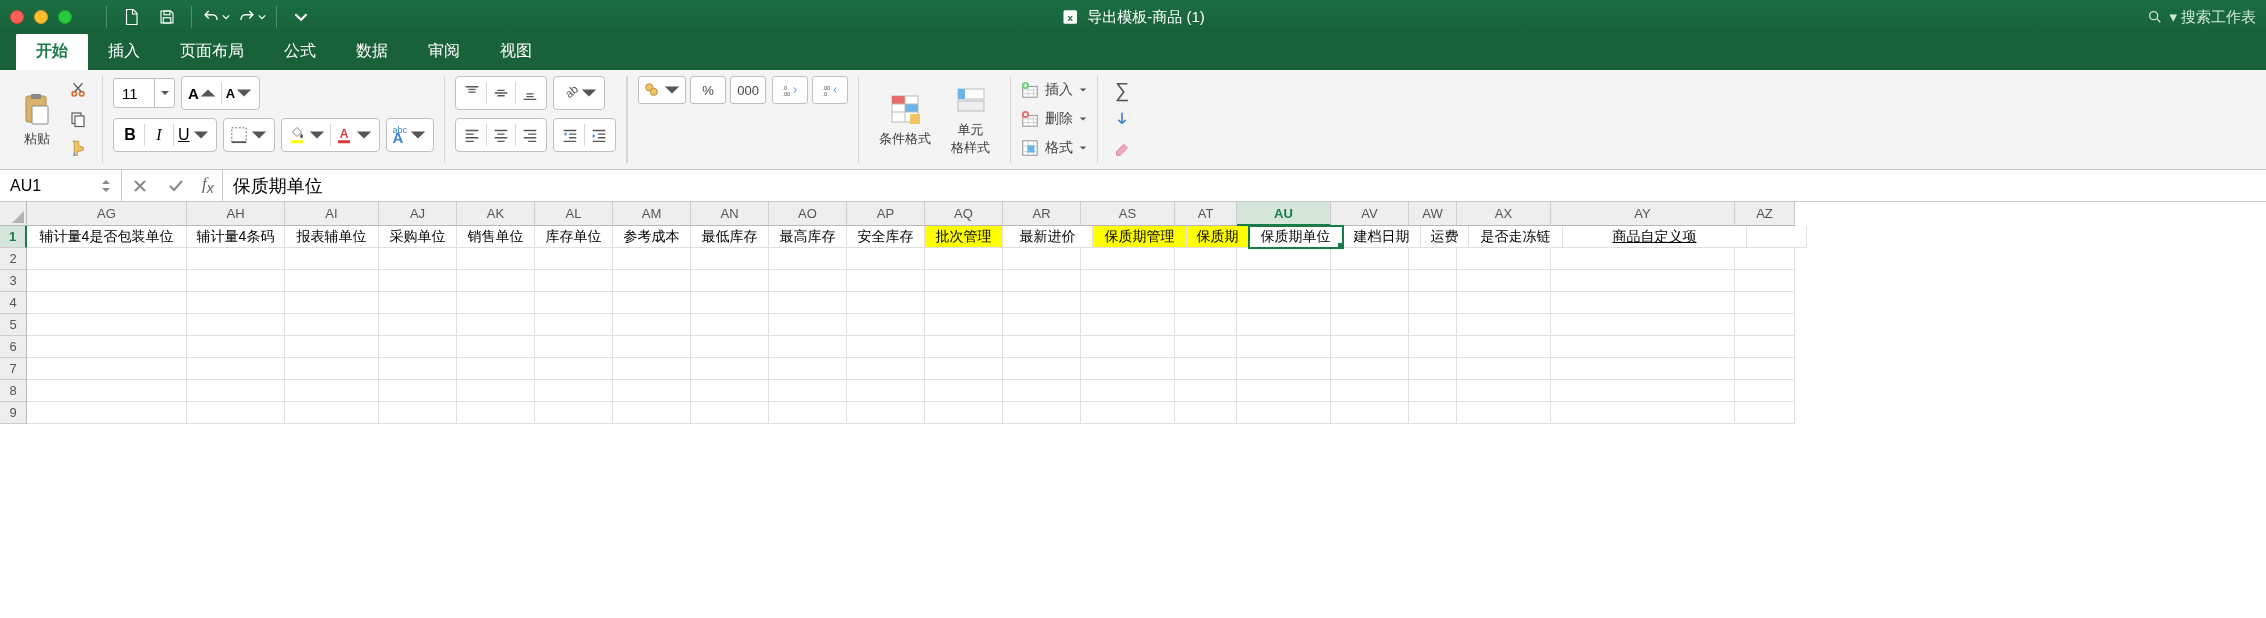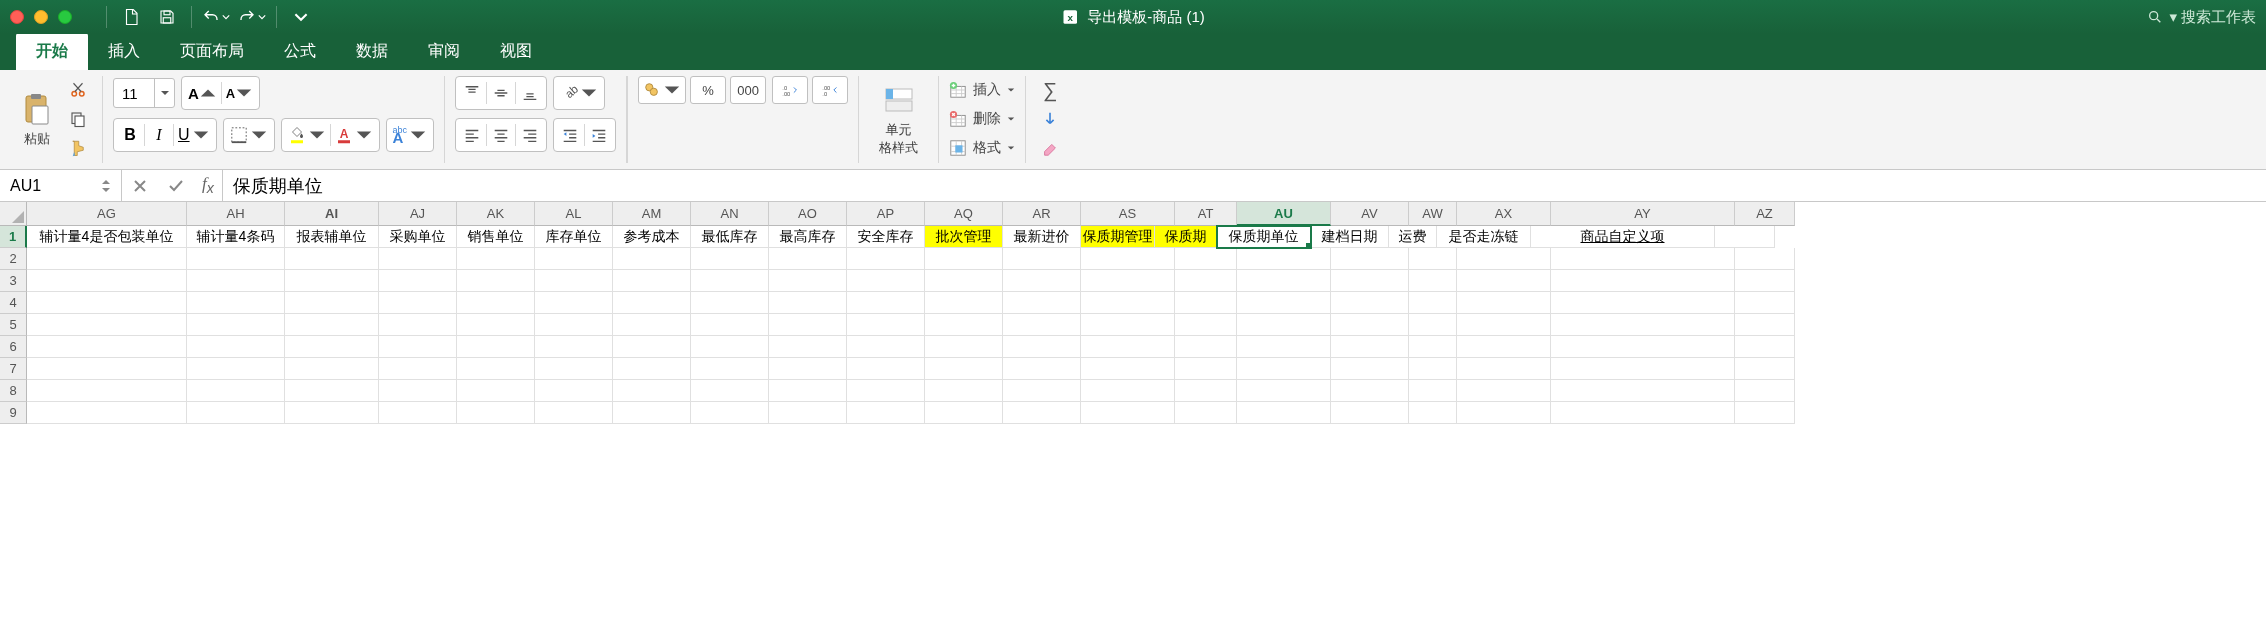--- a/index.html
+++ b/index.html
@@ -385,20 +385,30 @@
             </svg>
           </div>
       </div>
     </div>
   </div>
   <div class="rib-sep"></div>
 
   <div class="rib-group" style="flex-direction:row;">
     <div class="rib-big">
       <svg viewBox="0 0 34 34">
+          <rect x="4" y="4" width="26" height="26" fill="#fff" stroke="#bbb"></rect>
+          <rect x="4" y="4" width="13" height="8" fill="#e86b6b"></rect>
+          <rect x="17" y="12" width="13" height="8" fill="#6bb4e8"></rect>
+          <rect x="22" y="22" width="10" height="10" fill="#f2c462"></rect>
+          <path d="M4 12h26M4 20h26M17 4v26" stroke="#bbb"></path>
+        </svg>
+      <span>条件格式</span>
+    </div>
+    <div class="rib-big">
+      <svg viewBox="0 0 34 34">
           <rect x="4" y="6" width="26" height="10" fill="#fff" stroke="#bbb"></rect>
           <rect x="4" y="18" width="26" height="10" fill="#eee" stroke="#bbb"></rect>
           <rect x="4" y="6" width="7" height="10" fill="#6bb4e8"></rect>
         </svg>
       <span style="white-space:pre-line;text-align:center">单元
 格样式</span>
     </div>
   </div>
   <div class="rib-sep"></div>
 
@@ -488,21 +498,21 @@
   <div class="fb-input">
     <span>保质期单位</span>
   </div>
 </div>
 
 <div class="grid" style="height:416px">
   <div class="corner"></div>
   <div class="col-headers" id="col-headers">
       <div class="ch" style="width: 160px;">AG</div>
       <div class="ch" style="width: 98px;">AH</div>
-      <div class="ch" style="width: 94px; font-weight: bold;">AI</div>
+      <div class="ch" style="width: 94px;">AI</div>
       <div class="ch" style="width: 78px;">AJ</div>
       <div class="ch" style="width: 78px;">AK</div>
       <div class="ch" style="width: 78px;">AL</div>
       <div class="ch" style="width: 78px;">AM</div>
       <div class="ch" style="width: 78px;">AN</div>
       <div class="ch" style="width: 78px;">AO</div>
       <div class="ch" style="width: 78px;">AP</div>
       <div class="ch" style="width: 78px;">AQ</div>
       <div class="ch" style="width: 78px;">AR</div>
       <div class="ch" style="width: 94px;">AS</div>
@@ -531,22 +541,22 @@
         <div class="cell hdr" style="width: 98px;">辅计量4条码</div>
         <div class="cell hdr" style="width: 94px;">报表辅单位</div>
         <div class="cell hdr" style="width: 78px;">采购单位</div>
         <div class="cell hdr" style="width: 78px;">销售单位</div>
         <div class="cell hdr" style="width: 78px;">库存单位</div>
         <div class="cell hdr" style="width: 78px;">参考成本</div>
         <div class="cell hdr" style="width: 78px;">最低库存</div>
         <div class="cell hdr" style="width: 78px;">最高库存</div>
         <div class="cell hdr" style="width: 78px;">安全库存</div>
         <div class="cell hdr hl" style="width: 78px;">批次管理</div>
-        <div class="cell hdr" style="width: 78px;">最新进价</div>
-        <div class="cell hdr hl" style="width: 74px;">保质期管理</div>
+        <div class="cell hdr" style="width: 90px;">最新进价</div>
+        <div class="cell hdr hl" style="width: 94px;">保质期管理</div>
         <div class="cell hdr hl" style="width: 62px;">保质期</div>
         <div class="cell hdr selected" style="width: 94px;">保质期单位</div>
         <div class="cell hdr" style="width: 78px;">建档日期</div>
         <div class="cell hdr" style="width: 48px;">运费</div>
         <div class="cell hdr" style="width: 94px;">是否走冻链</div>
         <div class="cell hdr" style="width: 184px; text-decoration: underline;">商品自定义项</div>
         <div class="cell hdr" style="width: 60px;"></div>
       </div>
       <div class="row">
         <div class="cell" style="width: 160px;"></div>

